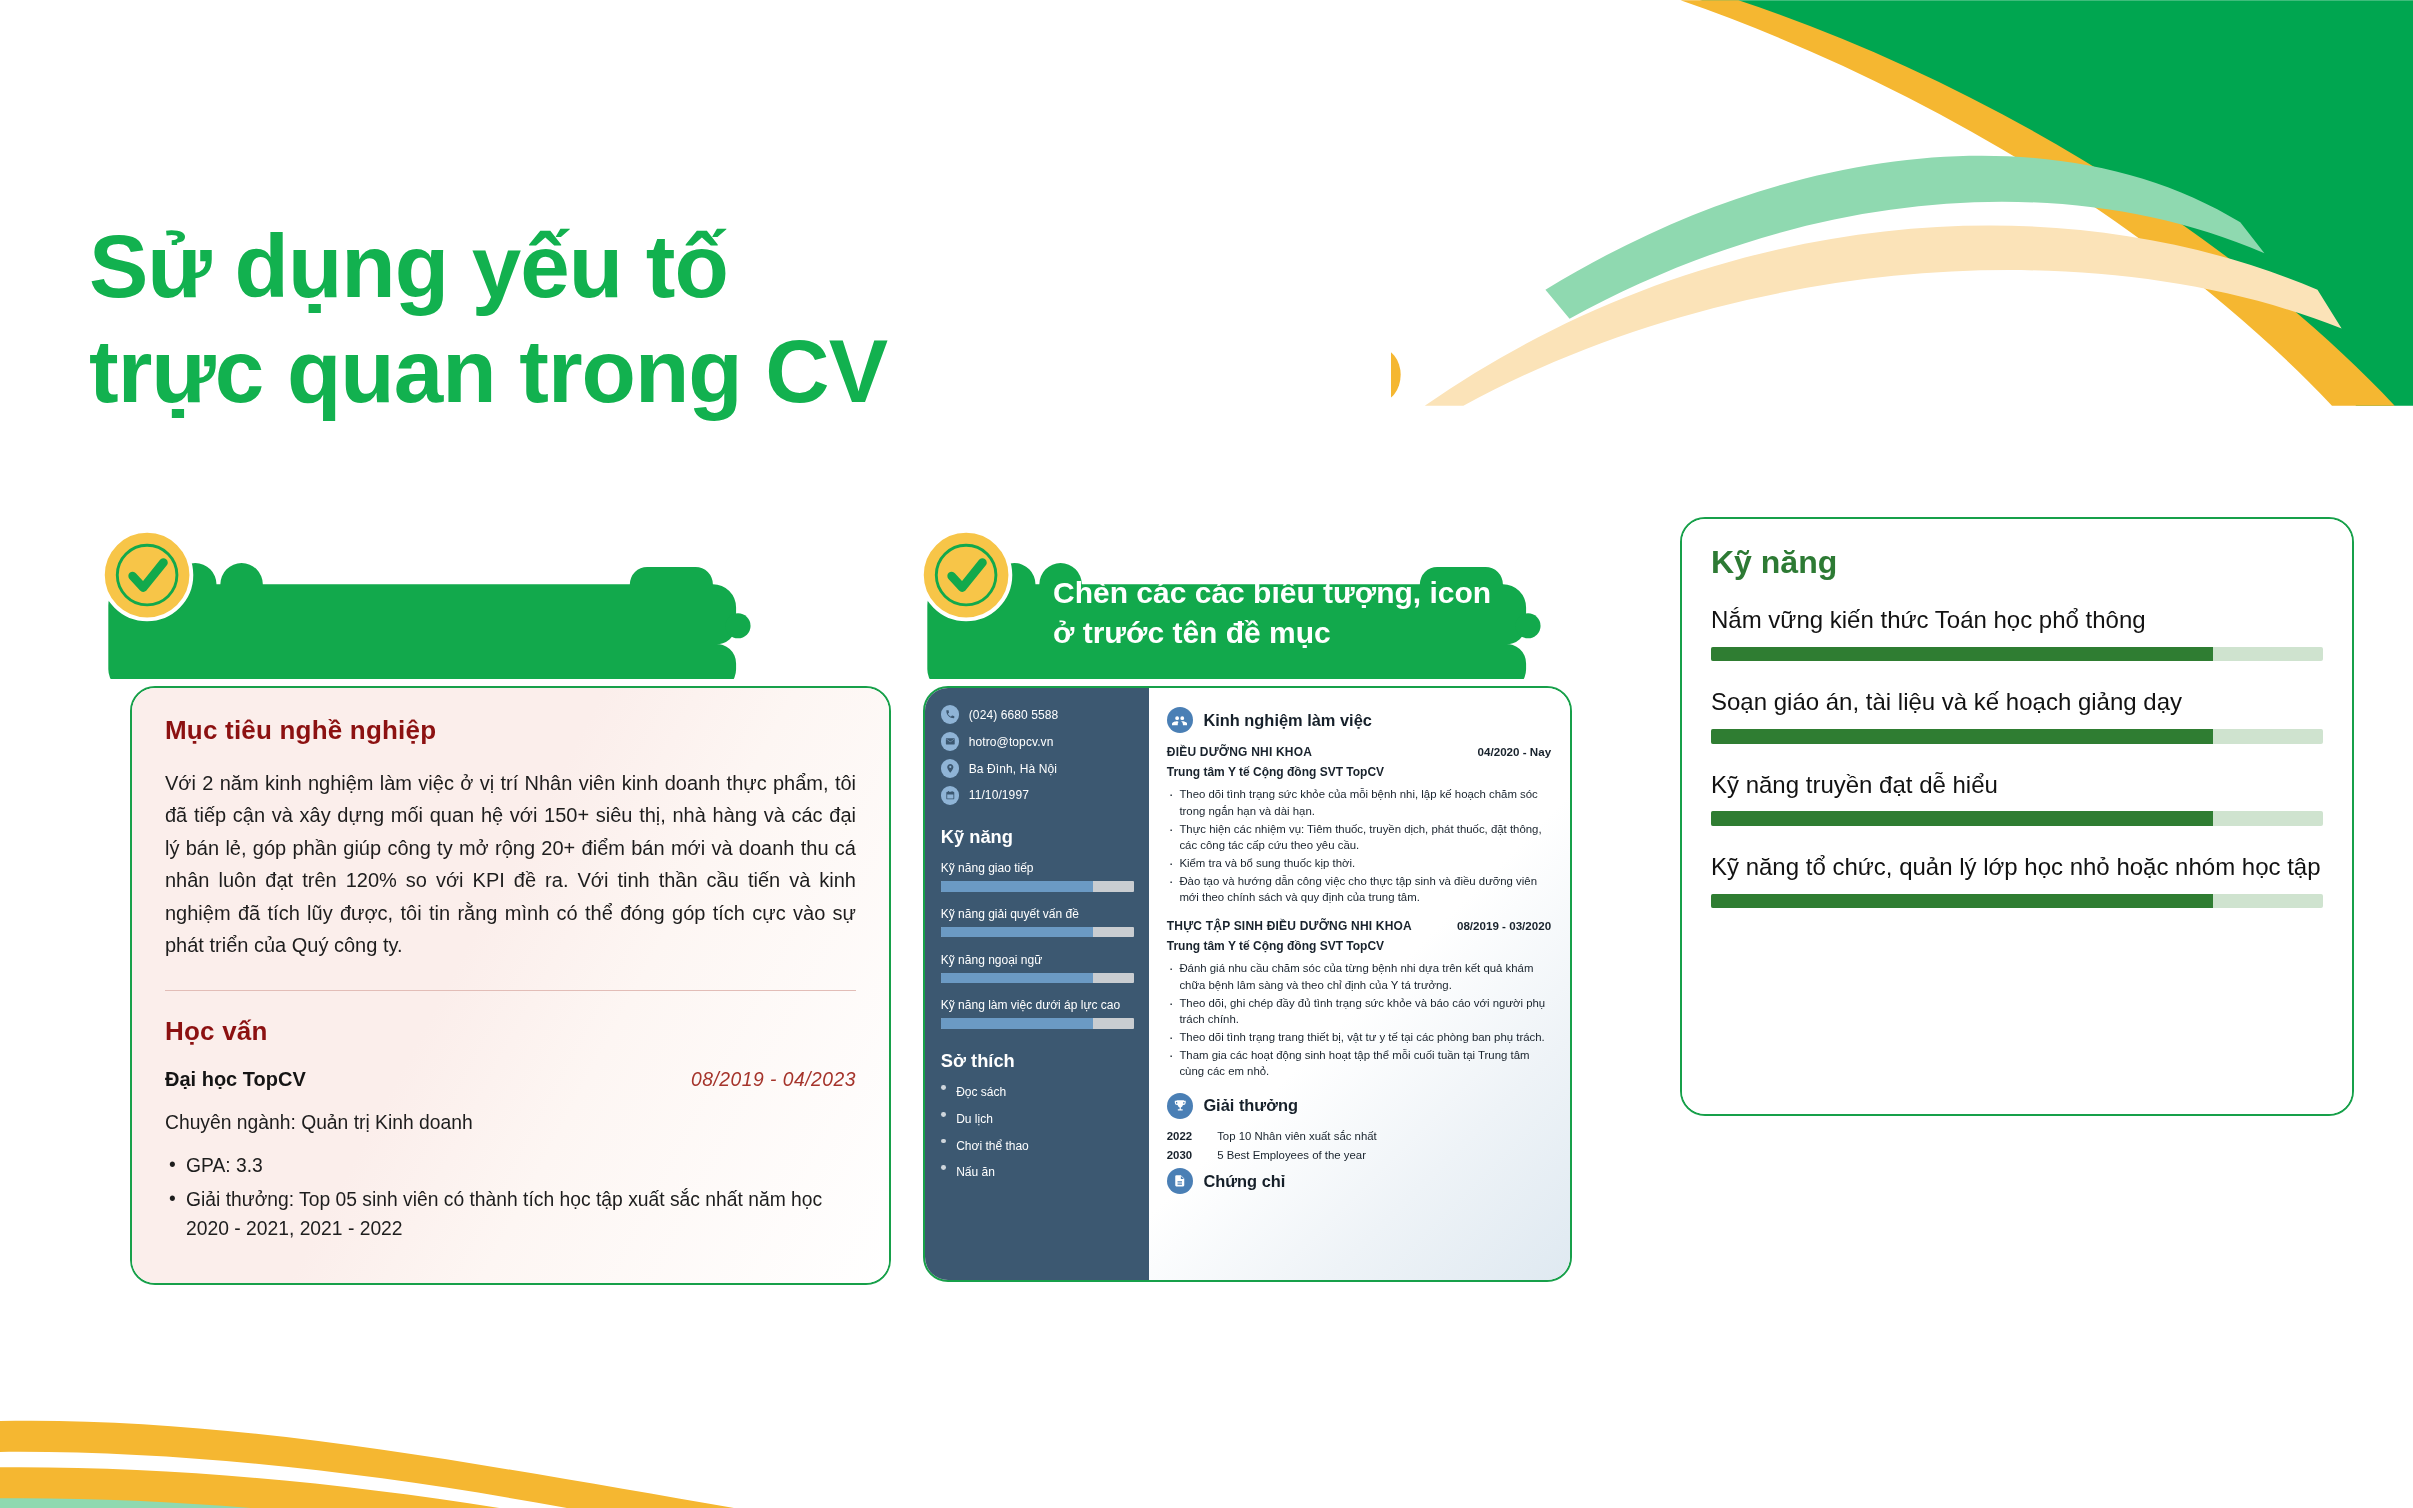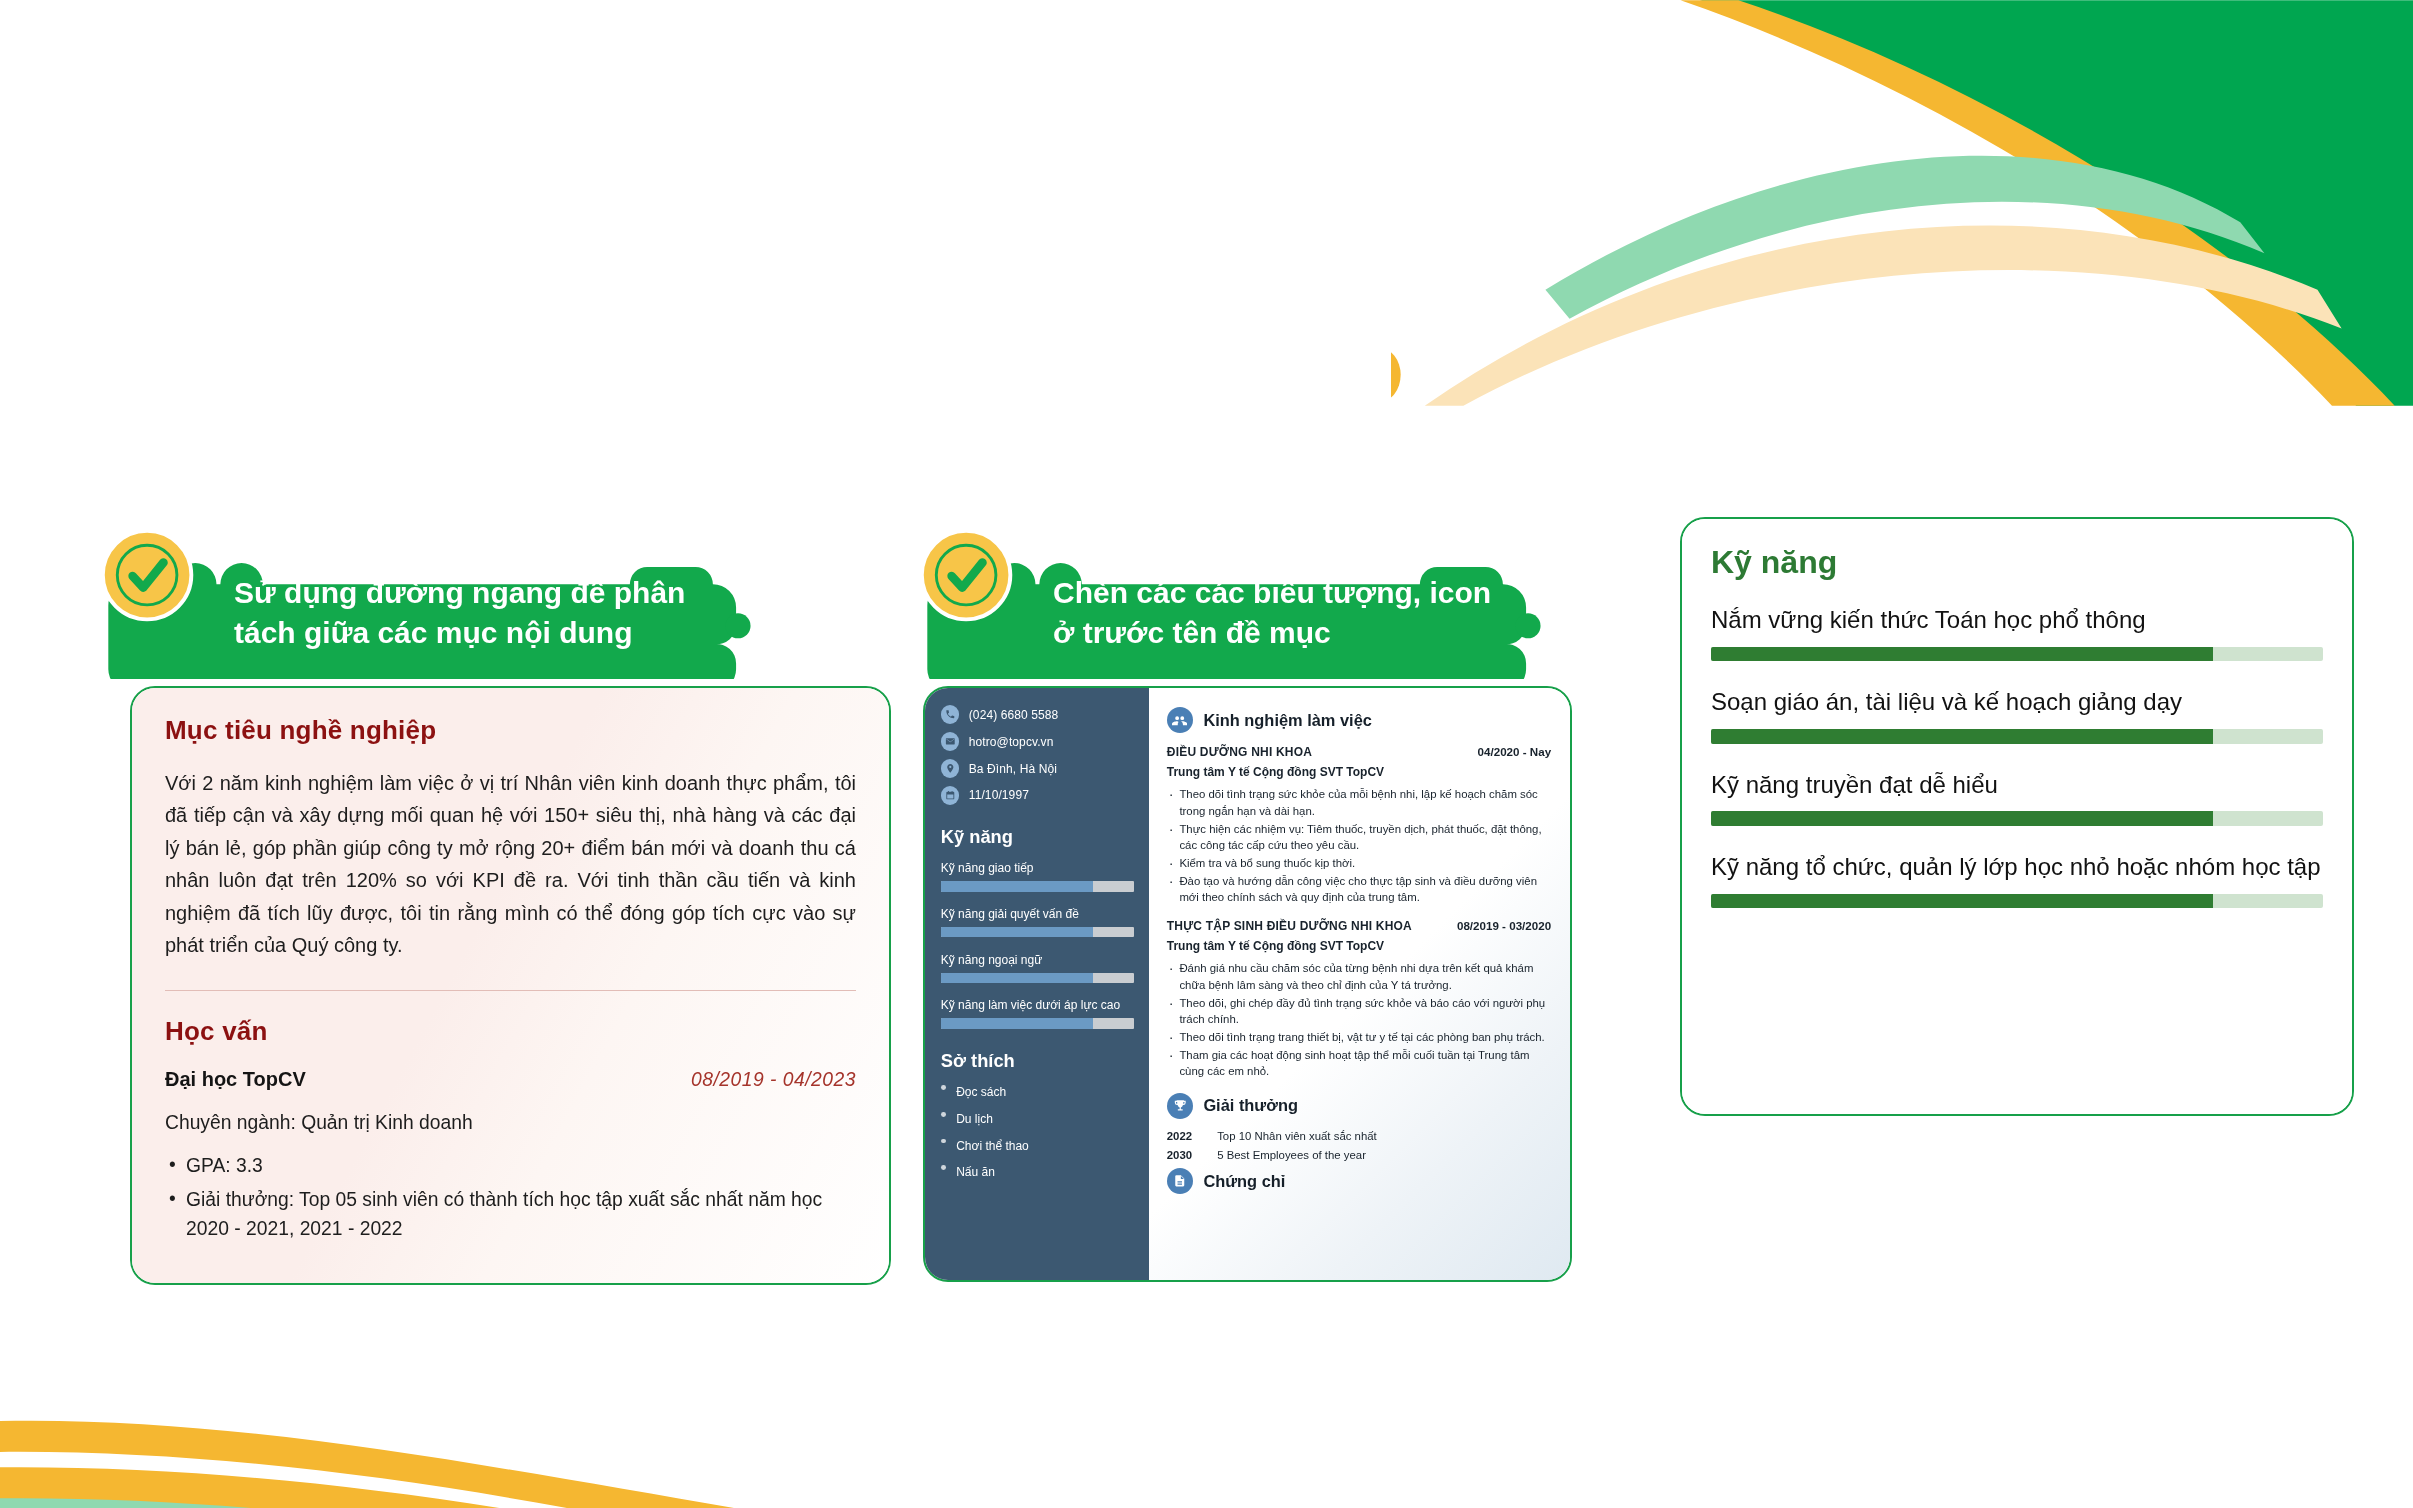--- a/index.html
+++ b/index.html
@@ -149,20 +149,22 @@
   </div>
 
   <div class="deco deco-bl">
     <svg width="734" height="232" viewBox="0 0 760 240">
       <path d="M0 150 C250 145 520 200 760 240 L760 240 L0 240 Z" fill="#f5b731"></path>
       <path d="M0 230 C230 228 470 258 680 300 L0 300 Z" fill="#8fd9b0"></path>
       <path d="M0 182 C230 180 470 215 700 262 L740 282 C500 230 240 196 0 198 Z" fill="#ffffff"></path>
     </svg>
   </div>
 
+  <h1 class="page-title">Sử dụng yếu tố
+trực quan trong CV</h1>
 
   <div class="cards">
 
     <div class="card c1">
       <div class="banner-wrap">
         <svg class="banner-svg" width="734" height="145" viewBox="0 0 760 150">
           <path fill="#12a94c" d="
             M40 52 a22 22 0 0 1 44 0 h4 a22 22 0 0 1 44 0 h4 a22 22 0 0 1 44 0
             H560 a18 18 0 0 1 18 -18 h50 a18 18 0 0 1 18 18
             a24 24 0 0 1 24 24 v18 a20 20 0 0 1 -22 20 a20 20 0 0 1 22 20 v6
@@ -170,22 +172,20 @@
           <circle cx="672" cy="95" r="13" fill="#12a94c"></circle>
         </svg>
         <div class="badge">
           <svg width="101" height="101" viewBox="0 0 105 105">
             <circle cx="58" cy="58" r="40" fill="#12a94c"></circle>
             <circle cx="50" cy="50" r="46" fill="#f7c548" stroke="#fff" stroke-width="4"></circle>
             <circle cx="50" cy="50" r="31" fill="none" stroke="#12a94c" stroke-width="3"></circle>
             <path d="M35 51 l11 12 l21 -26" fill="none" stroke="#12a94c" stroke-width="9" stroke-linecap="round" stroke-linejoin="round"></path>
           </svg>
         </div>
-        <div class="banner-text">Sử dụng đường ngang để phân
-tách giữa các mục nội dung</div>
       </div>
 
       <div class="panel">
         <div class="cv1">
           <h3>Mục tiêu nghề nghiệp</h3>
           <p class="body">Với 2 năm kinh nghiệm làm việc ở vị trí Nhân viên kinh doanh thực phẩm, tôi đã tiếp cận và xây dựng mối quan hệ với 150+ siêu thị, nhà hàng và các đại lý bán lẻ, góp phần giúp công ty mở rộng 20+ điểm bán mới và doanh thu cá nhân luôn đạt trên 120% so với KPI đề ra. Với tinh thần cầu tiến và kinh nghiệm đã tích lũy được, tôi tin rằng mình có thể đóng góp tích cực vào sự phát triển của Quý công ty.</p>
           <div class="rule"></div>
           <h3>Học vấn</h3>
           <div class="edu-row">
             <span class="edu-school">Đại học TopCV</span>

